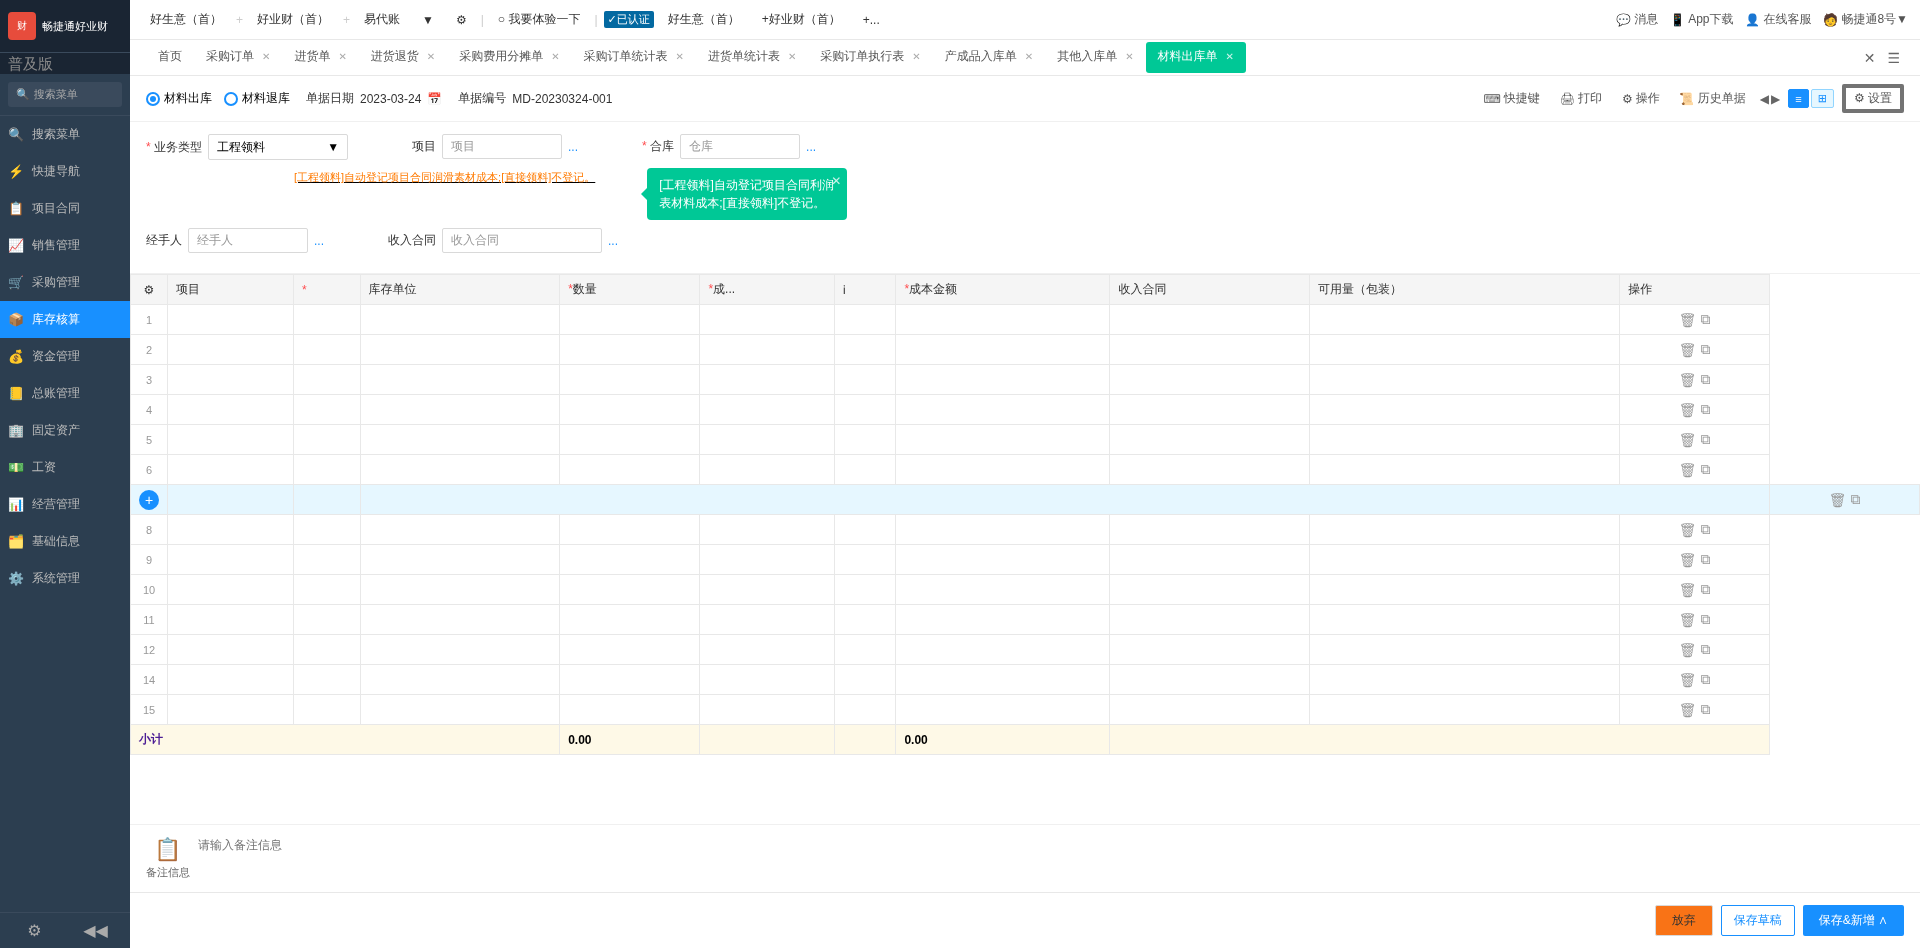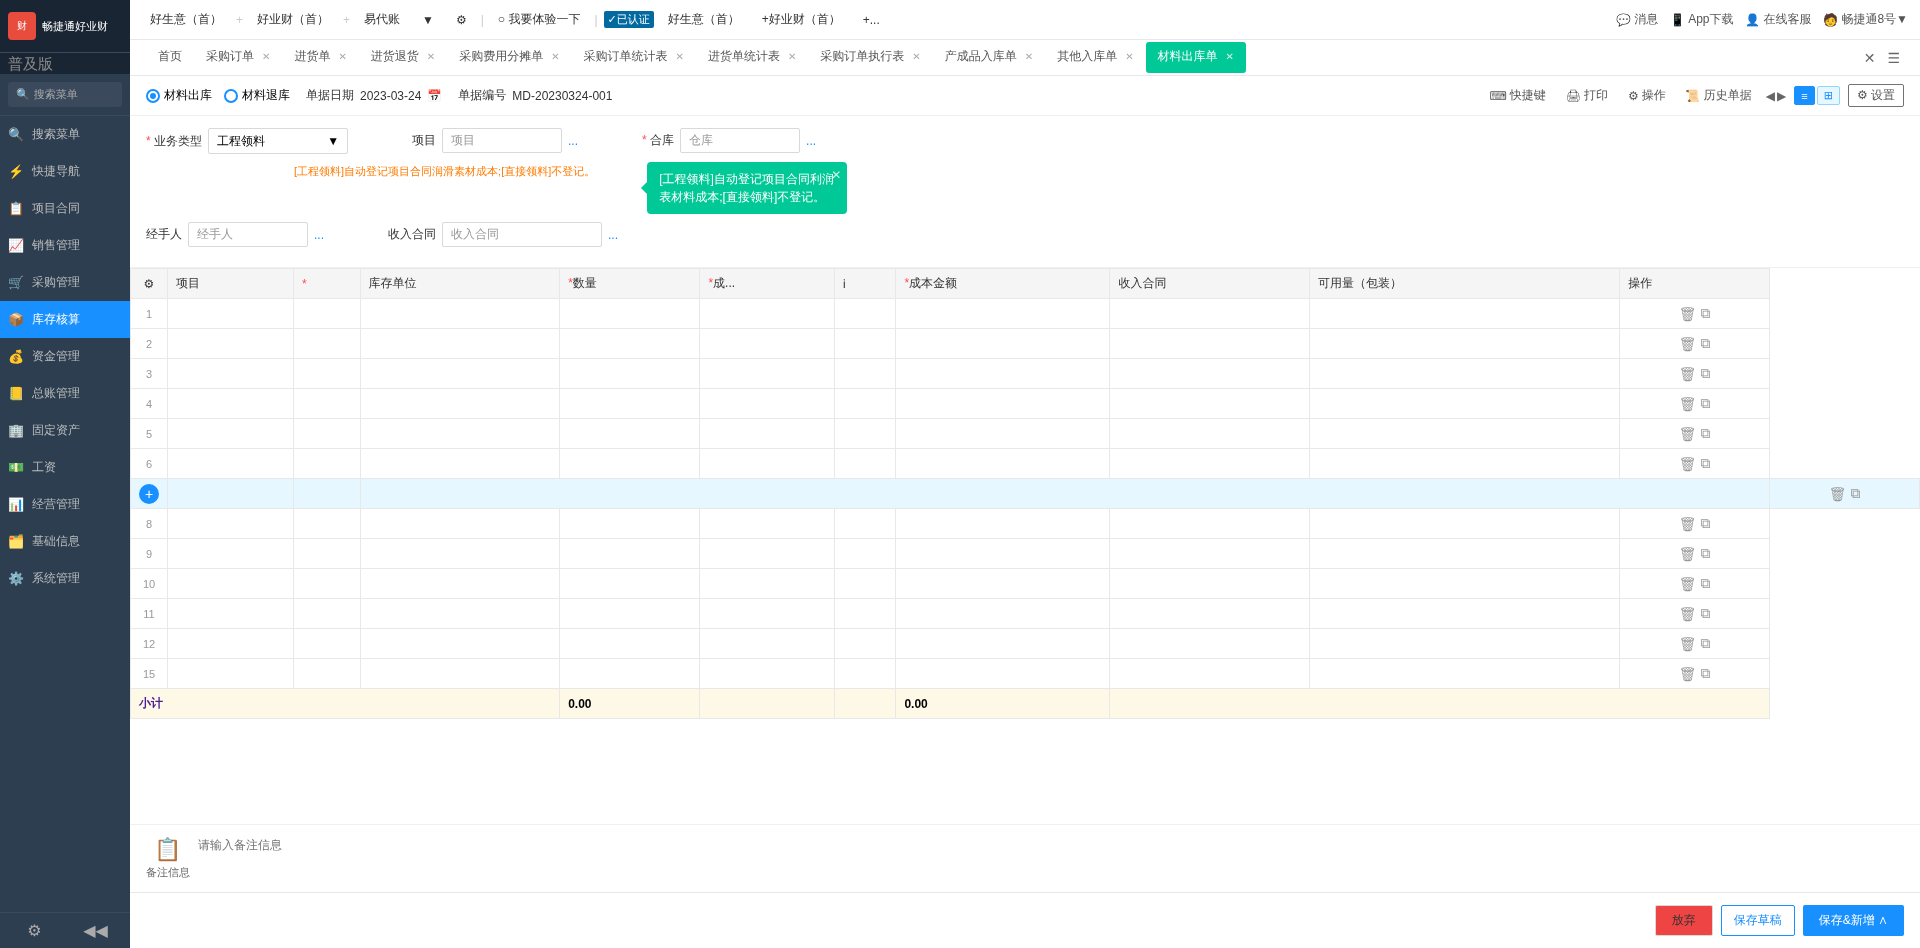--- a/index.html
+++ b/index.html
@@ -48,21 +48,21 @@
     .radio-dot { width: 14px; height: 14px; border-radius: 50%; border: 2px solid #1890ff; display: flex; align-items: center; justify-content: center; }
     .radio-dot.checked::after { content: ''; width: 6px; height: 6px; background: #1890ff; border-radius: 50%; }
     .sub-toolbar-field { display: flex; align-items: center; gap: 6px; font-size: 12px; color: #333; }
     .sub-toolbar-right { margin-left: auto; display: flex; align-items: center; gap: 8px; }
     .toolbar-btn { background: none; border: none; cursor: pointer; font-size: 12px; color: #555; display: flex; align-items: center; gap: 3px; padding: 3px 6px; }
     .nav-arrows { display: flex; gap: 2px; }
     .nav-arrow { background: none; border: none; cursor: pointer; color: #666; font-size: 12px; }
     .view-btns { display: flex; gap: 2px; }
     .view-btn { background: #e6f7ff; border: 1px solid #91d5ff; border-radius: 2px; padding: 2px 6px; cursor: pointer; font-size: 11px; color: #1890ff; }
     .view-btn.active { background: #1890ff; color: white; border-color: #1890ff; }
-    .settings-btn { background: none; border: 1px solid #737373; border-radius: 2px; padding: 2px 8px; cursor: pointer; font-size: 12px; color: #555; }
+    .settings-btn { background: none; border: 4px solid #737373; border-radius: 2px; padding: 2px 8px; cursor: pointer; font-size: 12px; color: #555; }
 
     
     .form-area { padding: 12px 16px; border-bottom: 1px solid #f0f0f0; flex-shrink: 0; }
     .form-row { display: flex; align-items: flex-start; gap: 24px; margin-bottom: 8px; flex-wrap: wrap; }
     .form-field { display: flex; align-items: center; gap: 6px; }
     .form-label { color: #333; font-size: 12px; white-space: nowrap; }
     .form-label.required::before { content: '* '; color: #ff4d4f; }
     .form-select { border: 1px solid #d9d9d9; border-radius: 2px; padding: 3px 8px; font-size: 12px; min-width: 120px; height: 26px; background: white; display: flex; align-items: center; justify-content: space-between; cursor: pointer; }
     .form-hint-orange { color: #ff7a00; font-size: 11px; margin-top: 2px; }
 
@@ -88,21 +88,21 @@
     .col-settings { width: 30px; text-align: center; cursor: pointer; }
 
     
     .notes-area { padding: 12px 16px; border-top: 1px solid #f0f0f0; display: flex; align-items: flex-start; gap: 8px; min-height: 60px; }
     .notes-icon { color: #1890ff; font-size: 20px; display: flex; flex-direction: column; align-items: center; }
     .notes-icon-label { font-size: 11px; color: #666; margin-top: 2px; }
     .notes-textarea { flex: 1; border: none; outline: none; resize: none; font-size: 12px; color: #999; height: 40px; font-family: inherit; }
 
     
     .footer { padding: 12px 16px; border-top: 1px solid #e8e8e8; display: flex; justify-content: flex-end; gap: 8px; background: #fff; flex-shrink: 0; }
-    .btn-discard { border: 1px solid #d9d9d9; background: #ef4444; padding: 6px 16px; border-radius: 2px; cursor: pointer; font-size: 12px; color: #333; }
+    .btn-discard { border: 1px solid #d9d9d9; background: #f97316; padding: 6px 16px; border-radius: 2px; cursor: pointer; font-size: 12px; color: #333; }
     .btn-draft { border: 1px solid #1890ff; background: #fff; padding: 6px 12px; border-radius: 2px; cursor: pointer; font-size: 12px; color: #1890ff; }
     .btn-save { background: #1890ff; border: none; padding: 6px 16px; border-radius: 2px; cursor: pointer; font-size: 12px; color: #fff; display: flex; align-items: center; gap: 4px; }
 
     .certified-badge { background: #0369a1; color: white; border-radius: 2px; padding: 1px 4px; font-size: 11px; }
   </style>
 </head>
 <body>
 
 <div class="sidebar">
   <div class="sidebar-logo">
@@ -330,21 +330,21 @@
           <span style="color:#999; min-width:120px; border:1px solid #d9d9d9; padding:3px 8px; border-radius:2px; display:inline-block; font-size:12px;">项目</span>
           <span style="color:#1890ff;">...</span>
         </div>
         <div class="form-field" style="margin-left: 40px;">
           <span class="form-label required">合库</span>
           <span style="color:#999; min-width:120px; border:1px solid #d9d9d9; padding:3px 8px; border-radius:2px; display:inline-block; font-size:12px;">仓库</span>
           <span style="color:#1890ff;">...</span>
         </div>
       </div>
       <div class="form-row">
-        <div style="display:flex; align-items:flex-end; gap: 8px;">
+        <div style="display:flex; align-items:flex-end; gap: 8px; text-decoration: underline;">
           <div style="min-width:140px;"></div>
           <div>
             <div class="form-hint-orange">[工程领料]自动登记项目合同润滑素材成本;[直接领料]不登记。</div>
           </div>
         </div>
 
         <div style="position:relative; margin-left:20px;">
           <div class="tooltip-box">
             <span class="tooltip-close">✕</span>
             <span>[工程领料]自动登记项目合同利润表材料成本;[直接领料]不登记。</span>
@@ -589,20 +589,38 @@
         <td></td>
         <td></td>
         <td>
           <div class="action-cell">
             <button class="action-btn">🗑</button>
             <button class="action-btn">⧉</button>
           </div>
         </td>
       </tr>
             <tr>
+        <td class="row-num">14</td>
+        <td></td>
+        <td></td>
+        <td></td>
+        <td></td>
+        <td></td>
+        <td></td>
+        <td></td>
+        <td></td>
+        <td></td>
+        <td>
+          <div class="action-cell">
+            <button class="action-btn">🗑</button>
+            <button class="action-btn">⧉</button>
+          </div>
+        </td>
+      </tr>
+            <tr>
         <td class="row-num">15</td>
         <td></td>
         <td></td>
         <td></td>
         <td></td>
         <td></td>
         <td></td>
         <td></td>
         <td></td>
         <td></td>

